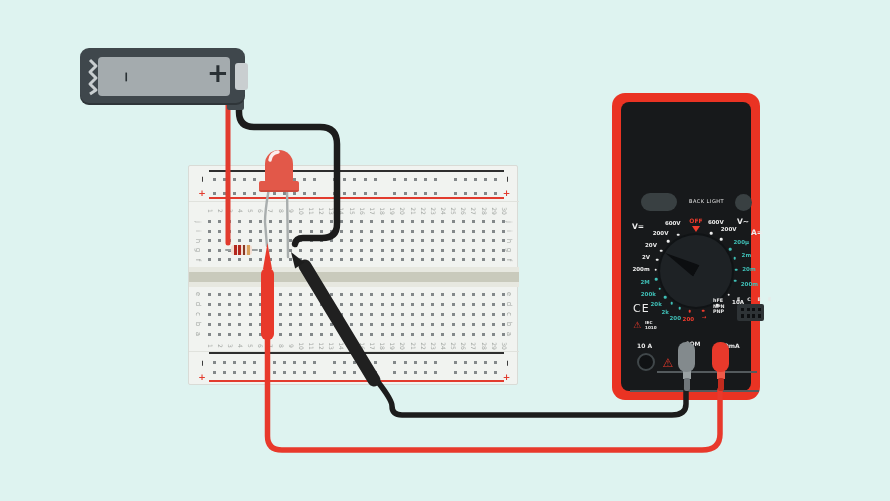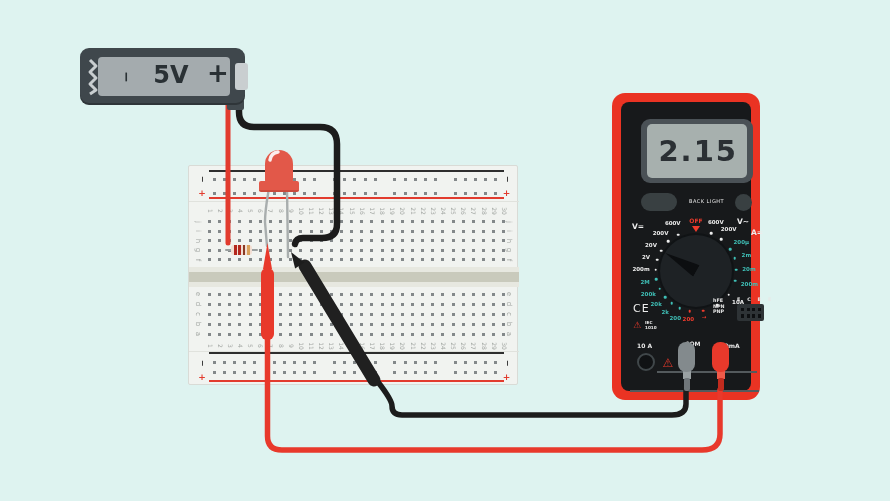--- a/index.html
+++ b/index.html
@@ -581,23 +581,20 @@
   <div>
     <div class="abs led-flange"></div>
     <div class="abs led-dome"></div>
     <svg class="layer" width="890" height="501" viewBox="0 0 890 501">
       <path d="M 270,160 Q 271,153 278,152" stroke="#ffffff" stroke-width="3.5" fill="none" stroke-linecap="round" opacity="0.9"></path>
     </svg>
   </div>
 
   <div class="abs mm-body" id="mm">
     <div class="abs mm-face">
-      <div class="abs lcd-frame">
-        <div class="abs lcd-screen">2.15</div>
-      </div>
       <div class="abs mm-btn-oval"></div>
       <div class="abs mm-backlight">BACK LIGHT</div>
       <div class="abs mm-btn-round"></div>
       <div class="abs knob"></div>
       <div class="abs knob-ptr" id="knob-ptr" style="transform: rotate(300deg);"></div>
       <div id="dial-labels">
           <div class="dial-lbl" style="left: 75px; top: 118px; color: rgb(239, 59, 44); font-size: 6px;">OFF</div>
           <div class="off-marker" style="left: 75px; top: 127px;"></div>
           <div class="dial-dot" style="left: 90.1716px; top: 131.449px; background: rgb(236, 236, 236);"></div>
           <div class="dial-lbl" style="left: 94.8541px; top: 119.859px; color: rgb(236, 236, 236);">600V</div>
@@ -689,20 +686,19 @@
   </div>
 
   <div>
     <div class="abs bat-nub" style="left:227px;top:99px"></div>
     <div class="abs bat-body">
       <svg width="20" height="45" style="position:absolute;left:4px;top:6px">
         <polyline points="6,6 12,12 6,18 12,24 6,30 12,36 6,40" stroke="#c9ced0" stroke-width="3" fill="none" stroke-linejoin="round"></polyline>
       </svg>
       <div class="abs bat-panel">
         <div class="abs bat-minus">−</div>
-        <div class="abs bat-label">5V</div>
         <div class="abs bat-plus">+</div>
       </div>
       <div class="abs bat-term"></div>
     </div>
   </div>
 
 </div>
 
 </body></html>

